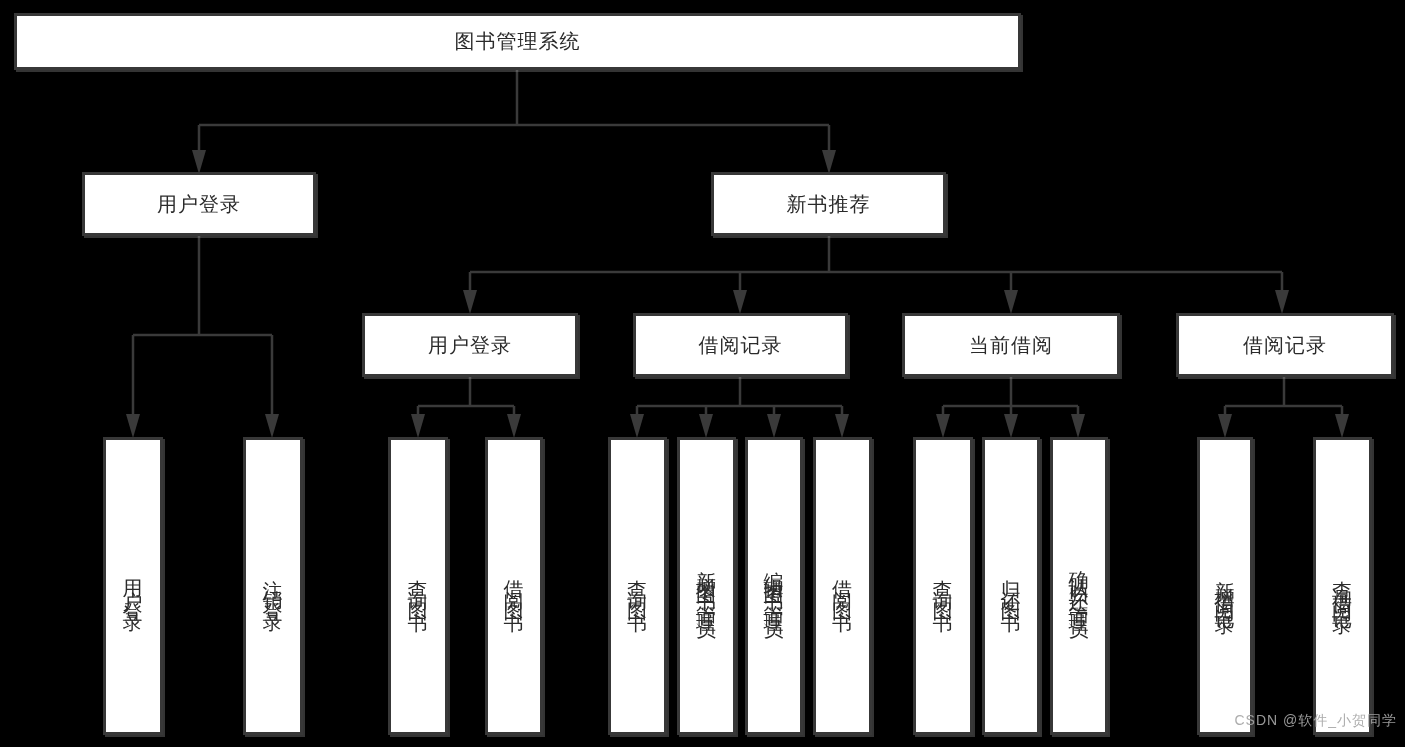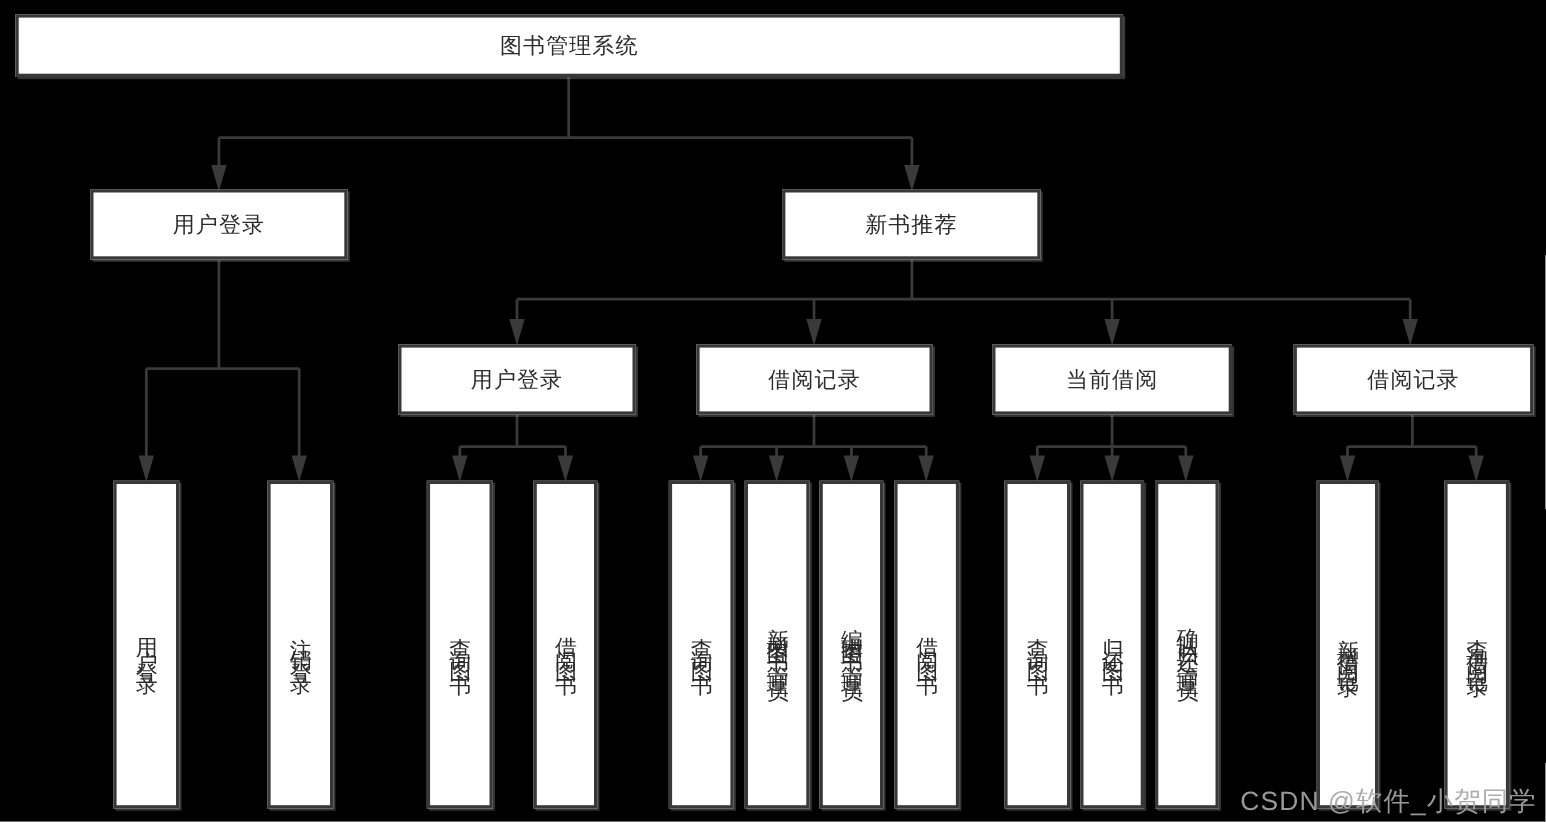--- a/index.html
+++ b/index.html
@@ -47,21 +47,21 @@
     letter-spacing: 11px;
   }
   .vbox.compact .label {
     letter-spacing: 7px;
   }
   #watermark {
     position: absolute;
     right: 8px;
     top: 712px;
     z-index: 3;
-    font-size: 24px;
+    font-size: 14px;
     color: rgba(165,165,165,0.92);
     letter-spacing: 1px;
     white-space: nowrap;
   }
   
   #n-root   { left: 14px;  top: 13px;  width: 1007px; height: 57px; }
   #n-login  { left: 82px;  top: 172px; width: 234px;  height: 64px; }
   #n-mgmt   { left: 711px; top: 172px; width: 235px;  height: 64px; }
   #n-newrec { left: 362px; top: 313px; width: 216px;  height: 64px; }
   #n-borrow { left: 633px; top: 313px; width: 215px;  height: 64px; }

